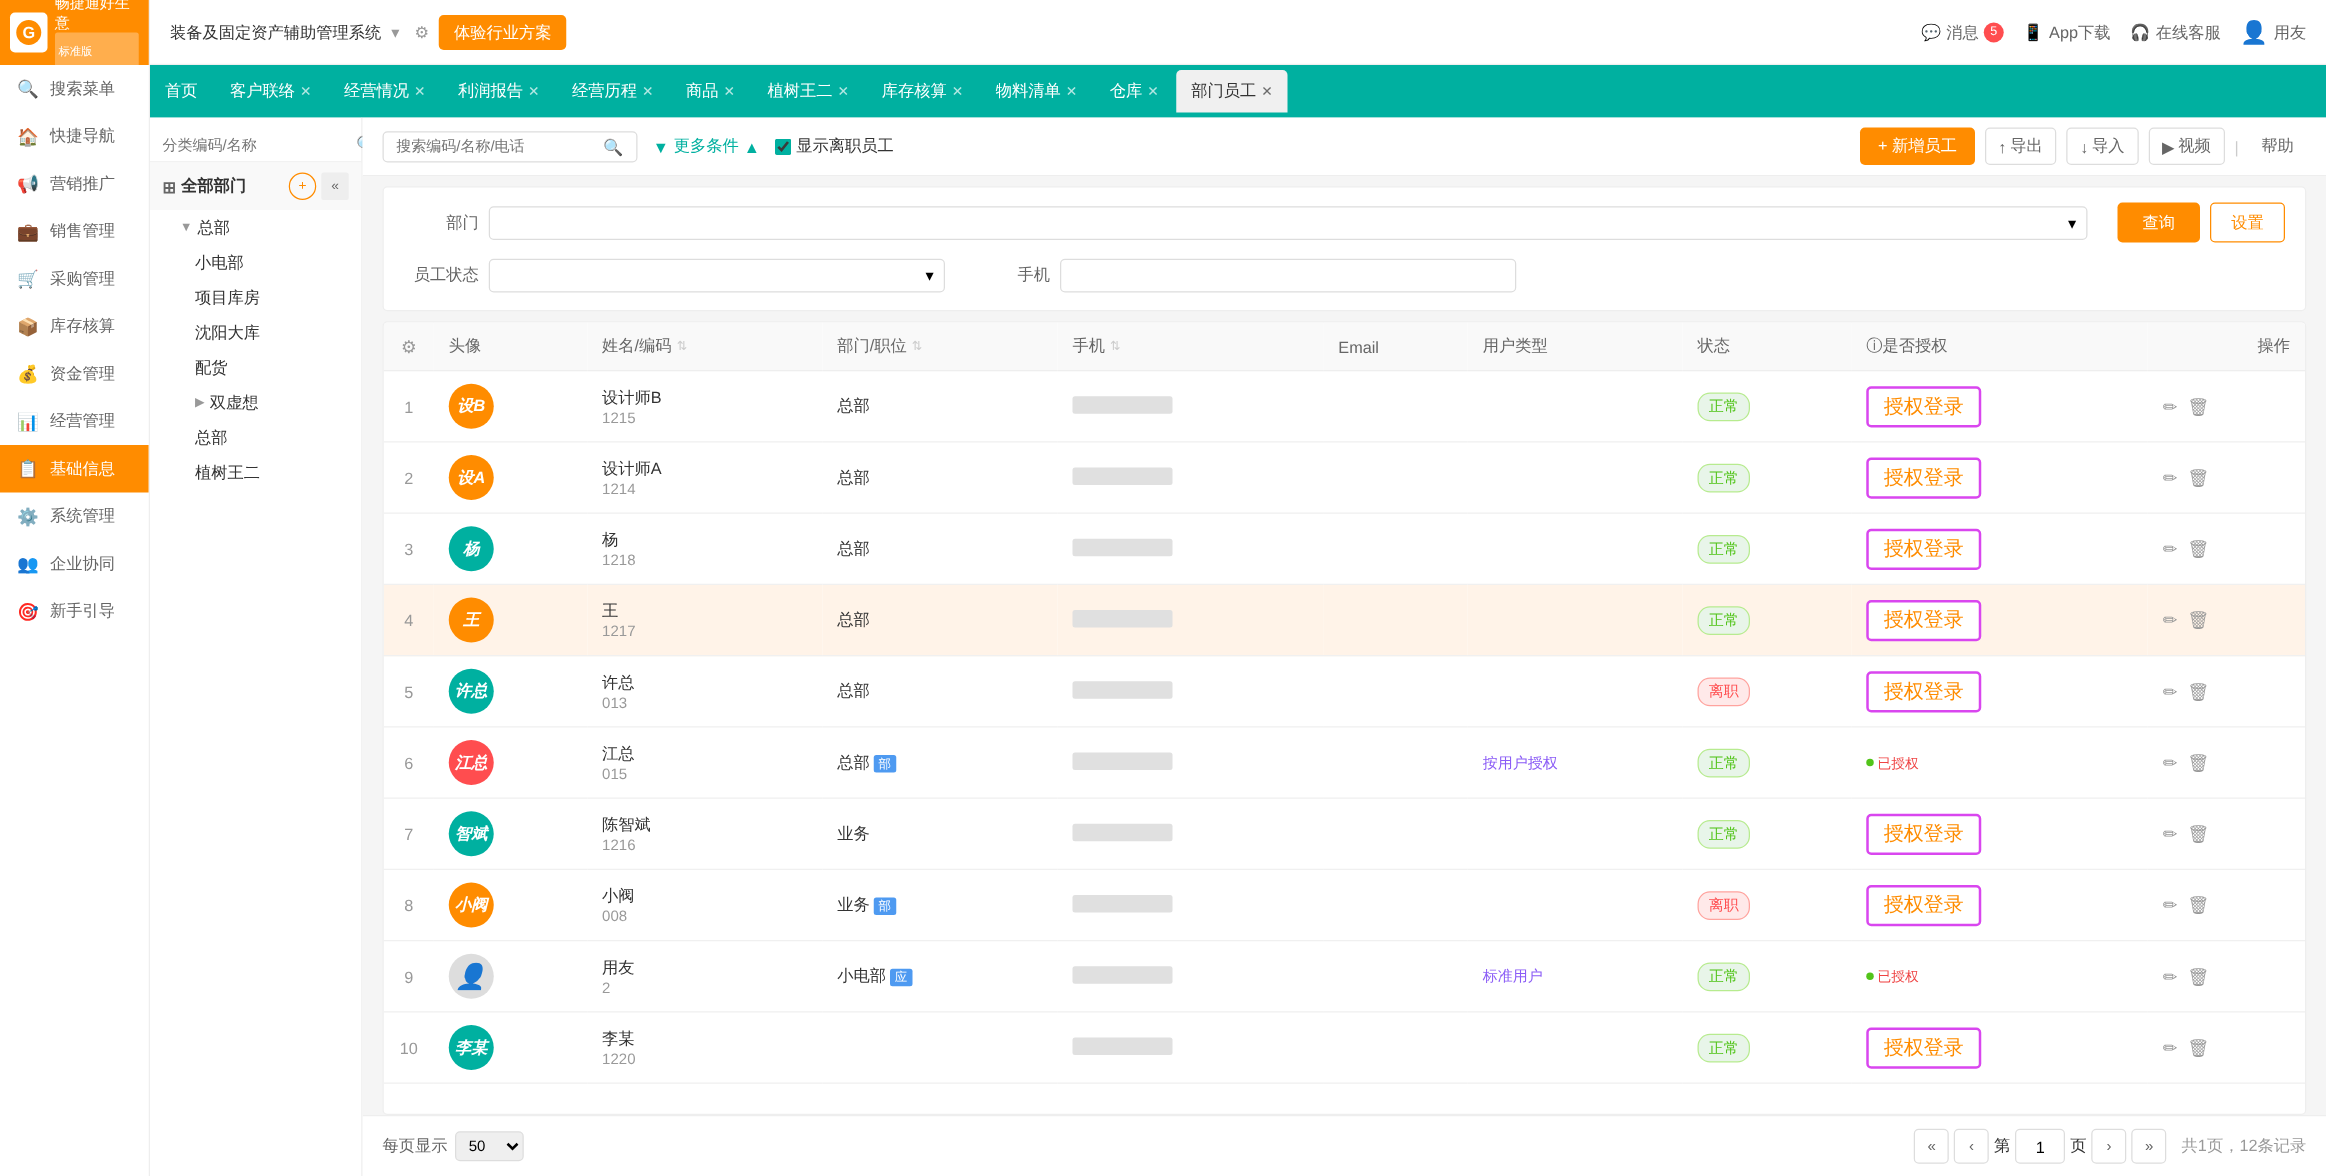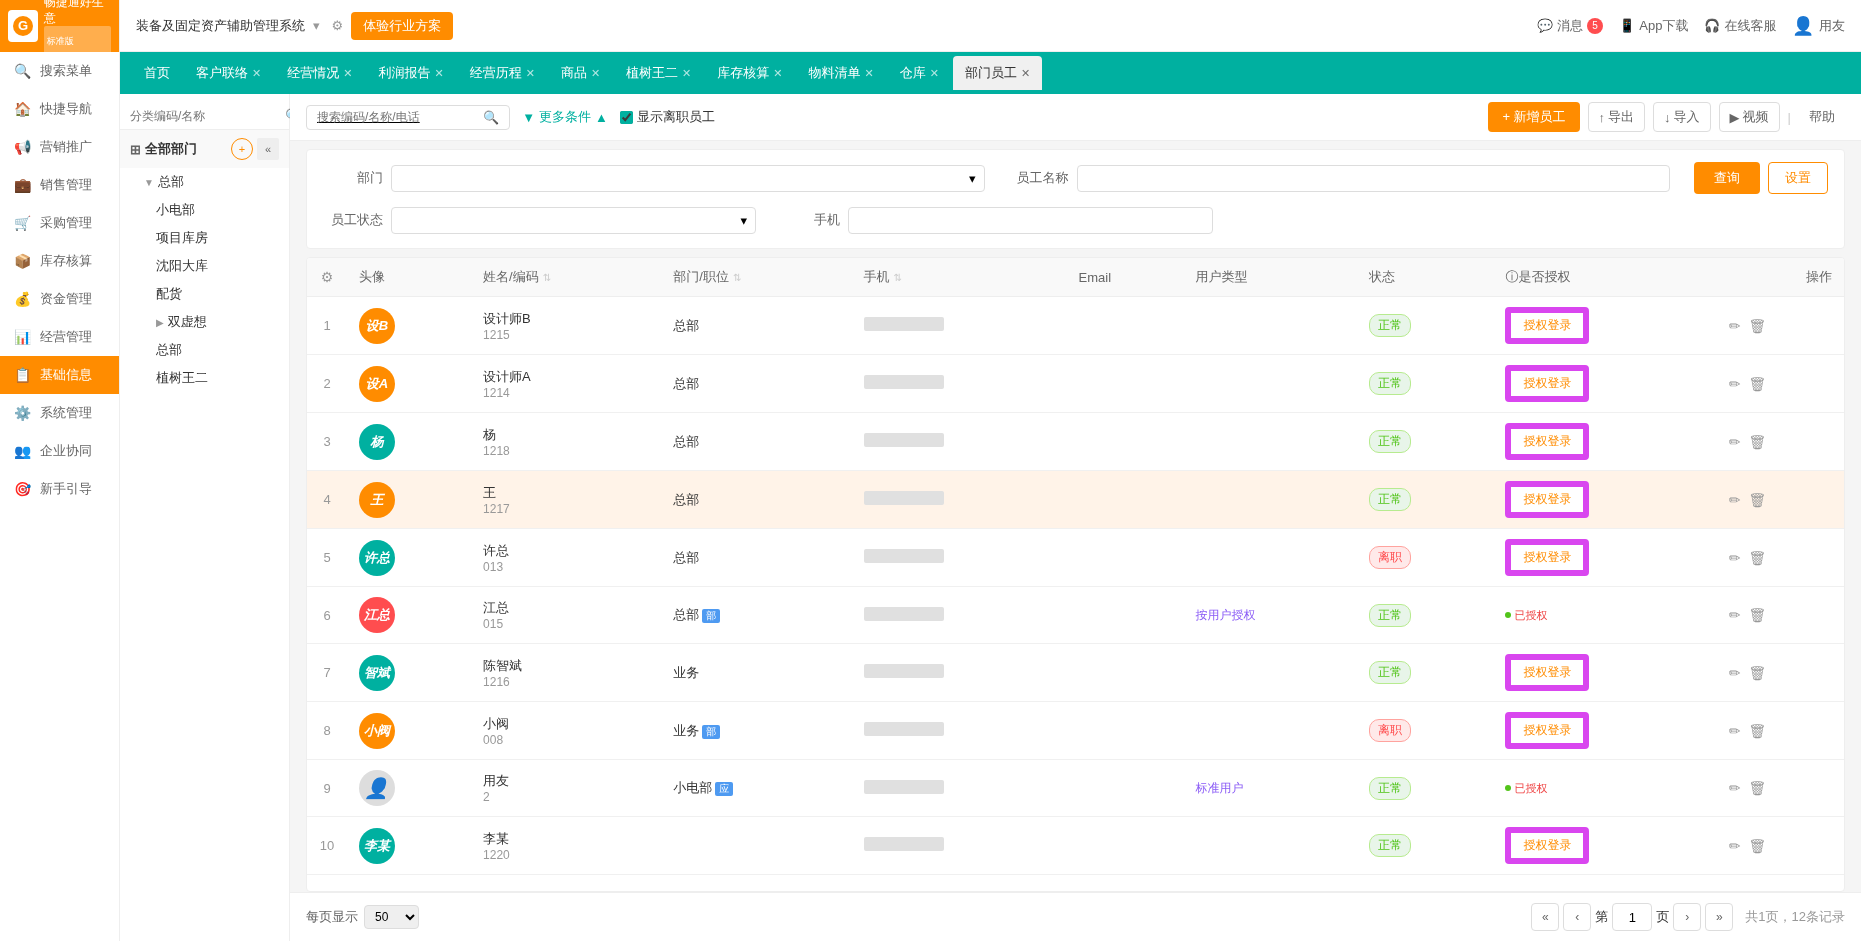--- a/index.html
+++ b/index.html
@@ -25,21 +25,21 @@
     
     .topbar { background: #fff; height: 52px; display: flex; align-items: center; justify-content: space-between; padding: 0 16px; border-bottom: 1px solid #eee; flex-shrink: 0; }
     .topbar-left { display: flex; align-items: center; gap: 8px; font-size: 13px; color: #333; }
     .topbar-right { display: flex; align-items: center; gap: 16px; }
     .topbar-action { display: flex; align-items: center; gap: 4px; cursor: pointer; color: #666; font-size: 12px; }
     .topbar-action .badge { background: #ff4d4f; color: #fff; border-radius: 50%; width: 16px; height: 16px; font-size: 10px; display: flex; align-items: center; justify-content: center; }
     .topbar-btn-orange { background: #ff8c00; color: #fff; border: none; padding: 5px 12px; border-radius: 4px; cursor: pointer; font-size: 13px; }
     .topbar-arrow { color: #999; }
 
     
-    .nav-tabs { background: #00b0a0; display: flex; align-items: center; flex-shrink: 0; height: 42px; padding: 0 12px; gap: 2px; overflow-x: auto; }
+    .nav-tabs { background: #00b0a0; display: flex; align-items: center; flex-shrink: 0; height: 42px; padding: 0 0; gap: 2px; overflow-x: auto; }
     .nav-tab { color: #fff; padding: 6px 12px; border-radius: 4px 4px 0 0; cursor: pointer; font-size: 13px; white-space: nowrap; display: flex; align-items: center; gap: 4px; height: 34px; }
     .nav-tab.active { background: #f0f0f0; color: #333; }
     .nav-tab-close { font-size: 11px; opacity: 0.7; }
 
     
     .content { flex: 1; display: flex; overflow: hidden; }
 
     
     .dept-tree { width: 170px; background: #fff; border-right: 1px solid #eee; flex-shrink: 0; display: flex; flex-direction: column; padding: 8px 0; }
     .dept-search { display: flex; align-items: flex-end; padding: 6px 10px; border-bottom: 1px solid #eee; }
@@ -55,21 +55,21 @@
     .tree-item-indent1 { padding-left: 24px; }
     .tree-item-indent2 { padding-left: 36px; }
     .tree-arrow { color: #999; font-size: 10px; }
 
     
     .employee-area { flex: 1; display: flex; flex-direction: column; overflow: hidden; background: #f5f5f5; }
 
     
     .filter-bar { background: #fff; padding: 8px 16px; display: flex; align-items: center; gap: 12px; border-bottom: 1px solid #eee; flex-shrink: 0; }
     .filter-search { display: flex; align-items: center; gap: 6px; border: 1px solid #ddd; border-radius: 4px; padding: 4px 10px; }
-    .filter-search input { border: none; outline: none; font-size: 12px; width: 160px; text-decoration: underline; }
+    .filter-search input { border: none; outline: none; font-size: 12px; width: 160px; }
     .filter-more { display: flex; align-items: center; gap: 4px; color: #00b0a0; cursor: pointer; font-size: 13px; }
     .filter-checkbox { display: flex; align-items: center; gap: 4px; color: #333; font-size: 13px; cursor: pointer; }
     .filter-checkbox input[type=checkbox] { accent-color: #00b0a0; }
     .filter-right { margin-left: auto; display: flex; gap: 8px; align-items: center; }
     .btn-primary { background: #ff8c00; color: #fff; border: none; padding: 6px 14px; border-radius: 4px; cursor: pointer; font-size: 13px; }
     .btn-outline { background: #fff; color: #666; border: 1px solid #ddd; padding: 5px 10px; border-radius: 4px; cursor: pointer; font-size: 12px; display: flex; align-items: center; gap: 3px; }
 
     
     .advanced-filter { background: #fff; border: 1px solid #eee; margin: 8px 16px 0; border-radius: 4px; padding: 12px 16px; flex-shrink: 0; }
     .advanced-filter-row { display: flex; align-items: center; gap: 24px; margin-bottom: 10px; }
@@ -95,21 +95,21 @@
     .avatar { width: 36px; height: 36px; border-radius: 50%; display: flex; align-items: center; justify-content: center; color: #fff; font-size: 13px; font-weight: bold; flex-shrink: 0; font-style: italic; }
 
     .name-code { display: flex; flex-direction: column; }
     .name-code .name { color: #333; font-size: 13px; }
     .name-code .code { color: #999; font-size: 12px; }
 
     .status-badge { display: inline-block; padding: 2px 8px; border-radius: 10px; font-size: 12px; }
     .status-normal { background: #e8f5e9; color: #52c41a; border: 1px solid #b7eb8f; }
     .status-resigned { background: #ffe9e9; color: #ff4d4f; border: 1px solid #ffa39e; }
 
-    .auth-btn { border: 6px solid #d946ef; color: #ff8c00; background: #fff; padding: 4px 12px; border-radius: 4px; cursor: pointer; font-size: 12px; white-space: nowrap; }
+    .auth-btn { border: 2px solid #d946ef; color: #ff8c00; background: #fff; padding: 4px 12px; border-radius: 4px; cursor: pointer; font-size: 16px; white-space: nowrap; }
     .auth-granted { color: #ef4444; font-size: 11px; display: flex; align-items: center; gap: 3px; }
     .auth-granted-dot { width: 6px; height: 6px; background: #52c41a; border-radius: 50%; display: inline-block; }
     .user-type { color: #8b5cf6; font-size: 12px; }
 
     .action-icons { display: flex; gap: 8px; align-items: center; }
     .action-icon { cursor: pointer; color: #999; font-size: 14px; }
 
     .phone-blur { background: #e0e0e0; border-radius: 2px; width: 80px; height: 14px; display: inline-block; }
 
     .dept-badge { display: inline-block; background: #4e9af1; color: #fff; font-size: 10px; padding: 0 4px; border-radius: 2px; margin-left: 3px; }
@@ -356,24 +356,20 @@
       </div>
 
       <div class="advanced-filter">
         <div class="advanced-filter-row">
           <div class="filter-field">
             <span class="filter-label">部门</span>
             <div class="filter-select">
               <span></span>
               <span>▾</span>
             </div>
-          </div>
-          <div class="filter-field">
-            <span class="filter-label">员工名称</span>
-            <input class="filter-input" type="text" style="">
           </div>
           <div class="filter-actions">
             <button class="btn-query">查询</button>
             <button class="btn-set">设置</button>
           </div>
         </div>
         <div class="advanced-filter-row">
           <div class="filter-field">
             <span class="filter-label">员工状态</span>
             <div class="filter-select">

